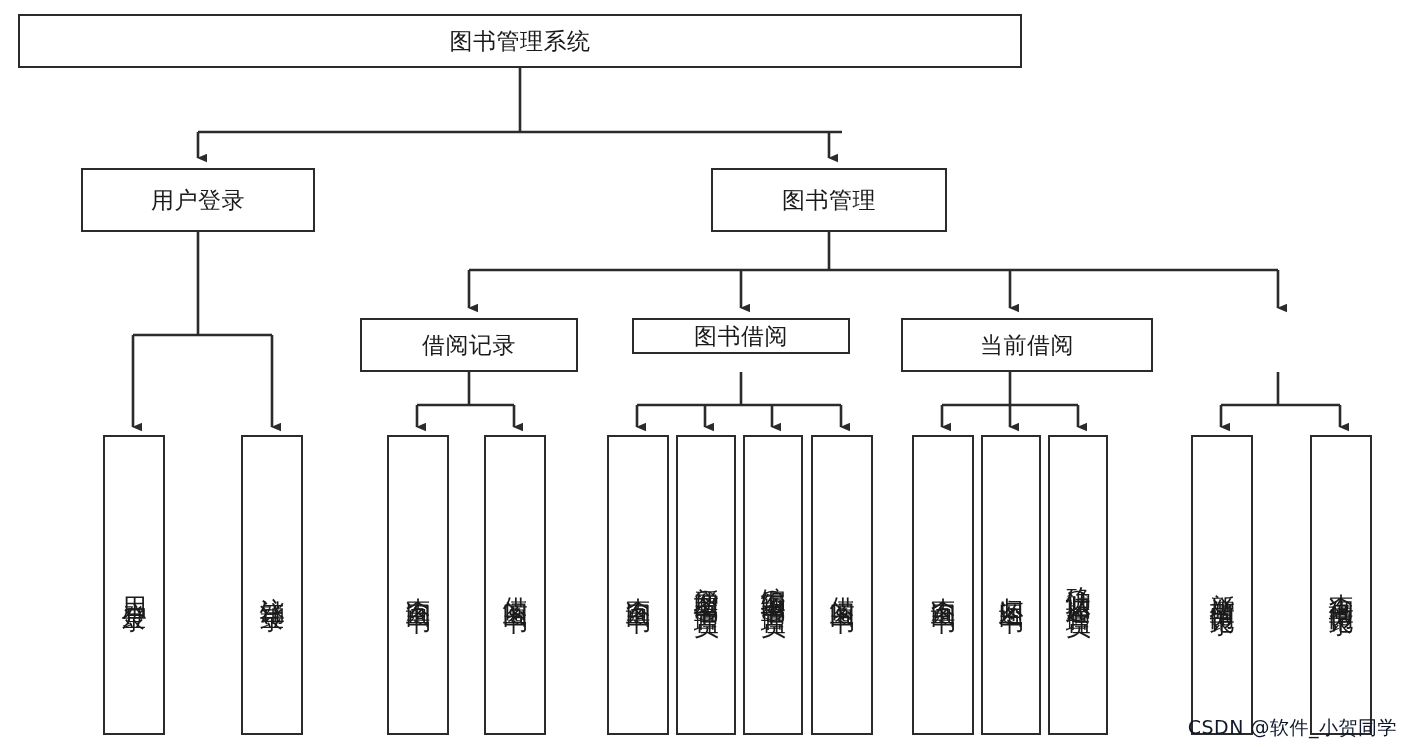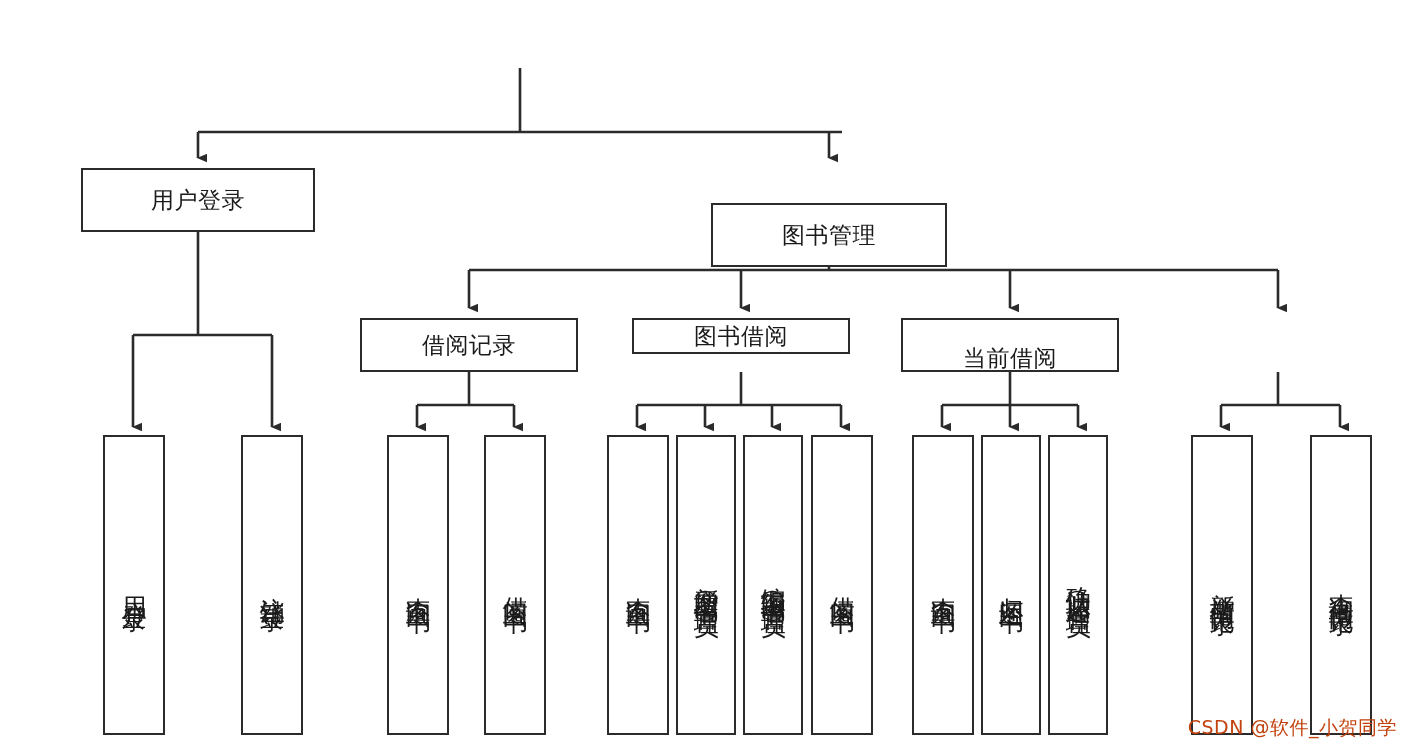--- a/index.html
+++ b/index.html
@@ -57,21 +57,21 @@
     font-size: 25px;
     line-height: 1.18;
     letter-spacing: 4px;
     white-space: nowrap;
   }
   .watermark {
     position: absolute;
     right: 8px;
     bottom: 6px;
     font-size: 19px;
-    color: #c2410c;
+    color: #0f172a;
     letter-spacing: 0.5px;
     z-index: 5;
     white-space: nowrap;
     font-family: "DejaVu Sans", "Liberation Sans", sans-serif;
   }
 </style>
 </head>
 <body>
 
 <div id="diagram-root">
@@ -122,38 +122,41 @@
       <path d="M1078,405 L1078,427" marker-end="url(#arrowhead)"></path>
 
       <path d="M1278,372 L1278,405"></path>
       <path d="M1221,405 L1340,405"></path>
       <path d="M1221,405 L1221,427" marker-end="url(#arrowhead)"></path>
       <path d="M1340,405 L1340,427" marker-end="url(#arrowhead)"></path>
 
     </g>
   </svg>
 
+  <div class="node root horizontal" style="left:18px; top:14px; width:1004px; height:54px;">
+    <span class="node-label">图书管理系统</span>
+  </div>
 
   <div class="node horizontal" style="left:81px; top:168px; width:234px; height:64px;">
     <span class="node-label">用户登录</span>
   </div>
 
-  <div class="node horizontal" style="left:711px; top:168px; width:236px; height:64px;margin-top:35px;">
+  <div class="node horizontal" style="left:711px; top:168px; width:236px; height:64px;">
     <span class="node-label">图书管理</span>
   </div>
 
   <div class="node horizontal" style="left:360px; top:318px; width:218px; height:54px;">
     <span class="node-label">借阅记录</span>
   </div>
 
   <div class="node horizontal" style="left:632px; top:318px; width:218px; height:36px;">
     <span class="node-label">图书借阅</span>
   </div>
 
-  <div class="node horizontal" style="left:901px; top:318px; width:218px; height:54px;align-items:flex-end;">
+  <div class="node horizontal" style="left:901px; top:318px; width:252px; height:54px;">
     <span class="node-label">当前借阅</span>
   </div>
 
 
   <div class="node vertical" style="left:103px; top:435px; width:62px; height:300px;">
     <span class="node-label">用户登录</span>
   </div>
 
   <div class="node vertical" style="left:241px; top:435px; width:62px; height:300px;">
     <span class="node-label">注销登录</span>

